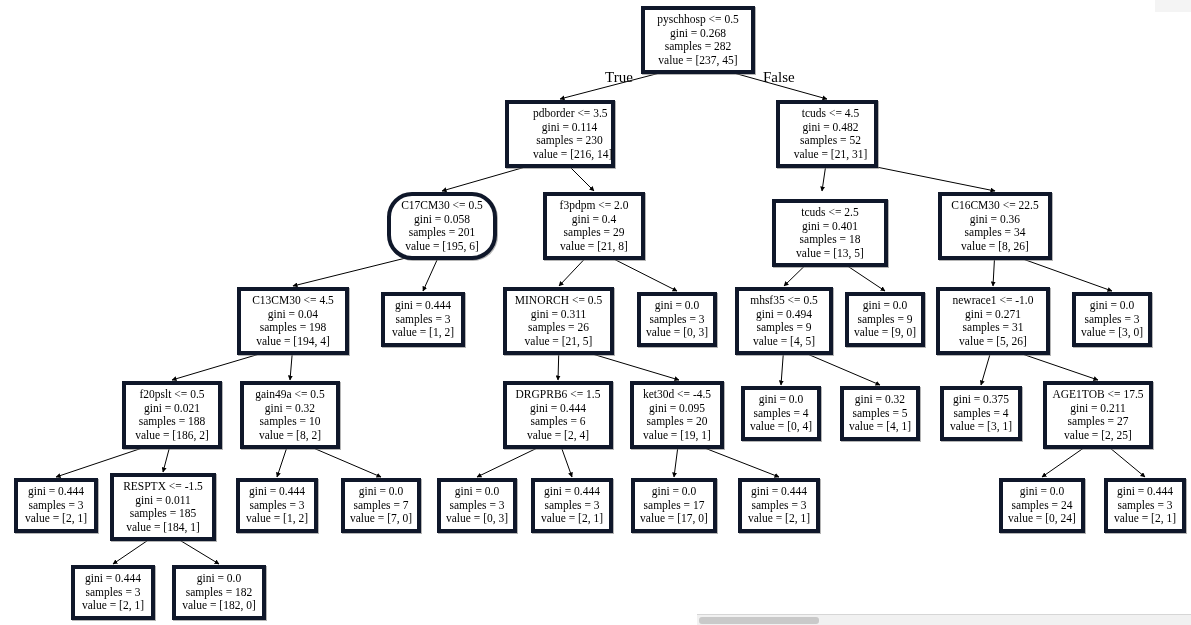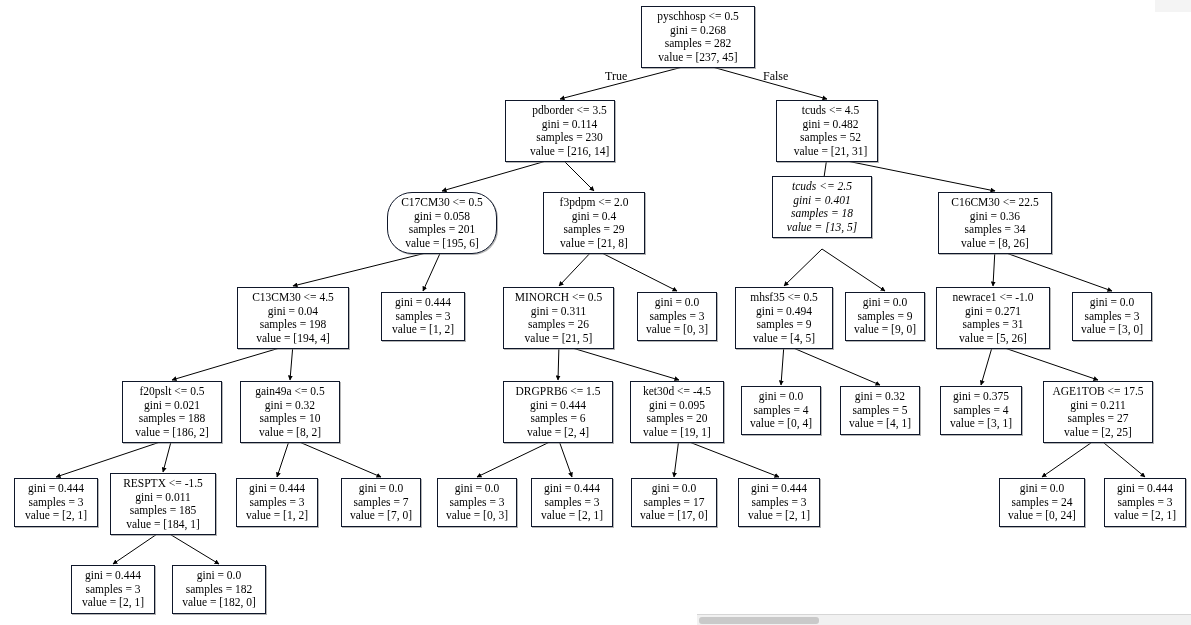--- a/index.html
+++ b/index.html
@@ -18,36 +18,36 @@
   #edge-layer {
     position: absolute;
     left: 0; top: 0;
     width: 1191px;
     height: 625px;
     pointer-events: none;
   }
   .node {
     position: absolute;
     box-sizing: border-box;
-    border: 1px solid #0f172a;
+    border: 4px solid #0f172a;
     background: #ffffff;
     color: #000000;
     text-align: center;
     line-height: 1.18;
     font-size: 11.5px;
     padding: 3px 5px 3px 5px;
     white-space: nowrap;
     box-shadow: 1px 1px 0 rgba(120,120,120,0.55);
   }
   .node .ln {
     display: block;
   }
   .edge-label {
     position: absolute;
-    font-size: 12px;
+    font-size: 15px;
     color: #000000;
     background: transparent;
     white-space: nowrap;
     text-align: right;
   }
   .scrollstrip {
     position: absolute;
     left: 697px;
     top: 614px;
     width: 494px;
@@ -145,21 +145,21 @@
         <span class="ln">gini = 0.058</span>
         <span class="ln">samples = 201</span>
         <span class="ln">value = [195, 6]</span>
       </div>
       <div class="node" style="left: 543px; top: 192px; width: 102px; min-height: 57px;">
         <span class="ln">f3pdpm &lt;= 2.0</span>
         <span class="ln">gini = 0.4</span>
         <span class="ln">samples = 29</span>
         <span class="ln">value = [21, 8]</span>
       </div>
-      <div class="node" style="left: 772px; top: 176px; width: 100px; min-height: 57px; font-style: italic;">
+      <div class="node" style="left: 772px; top: 199px; width: 116px; min-height: 57px;">
         <span class="ln">tcuds &lt;= 2.5</span>
         <span class="ln">gini = 0.401</span>
         <span class="ln">samples = 18</span>
         <span class="ln">value = [13, 5]</span>
       </div>
       <div class="node" style="left: 938px; top: 192px; width: 114px; min-height: 57px;">
         <span class="ln">C16CM30 &lt;= 22.5</span>
         <span class="ln">gini = 0.36</span>
         <span class="ln">samples = 34</span>
         <span class="ln">value = [8, 26]</span>

